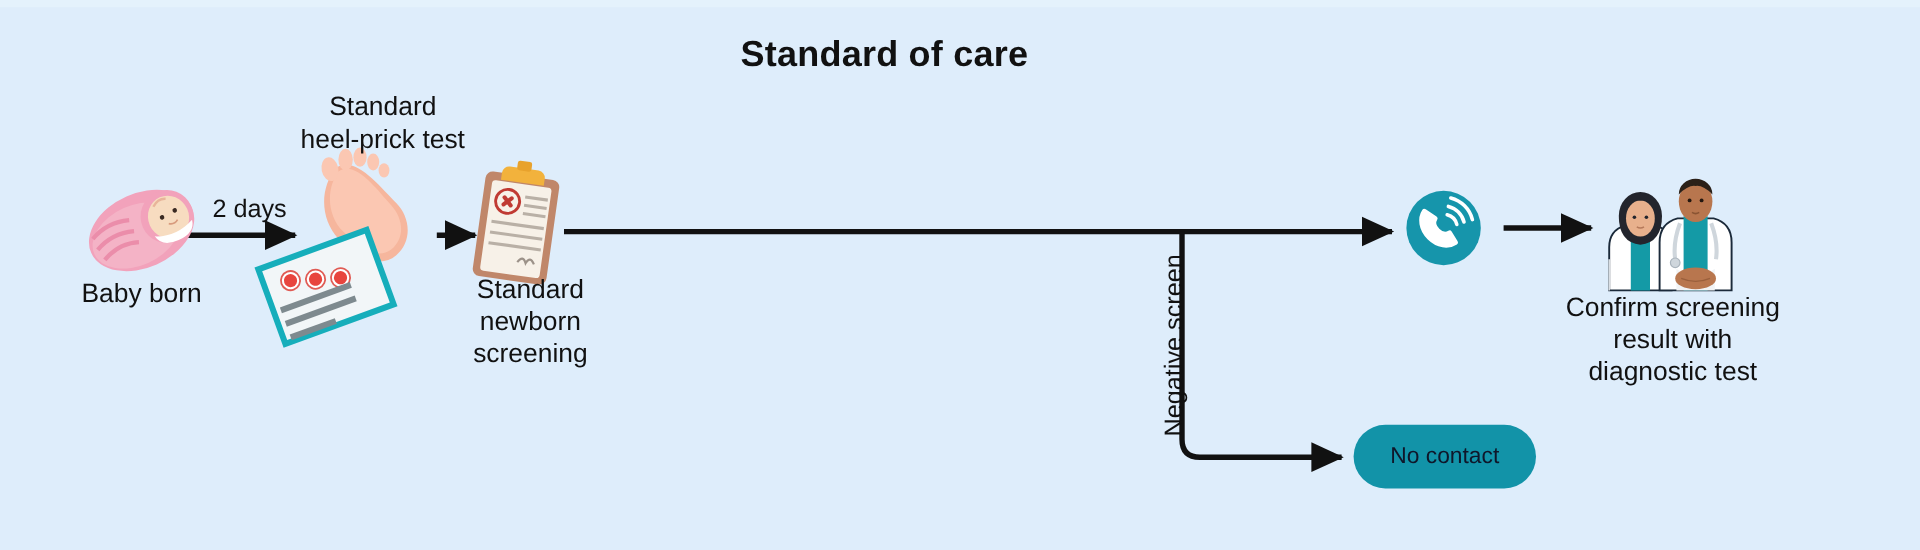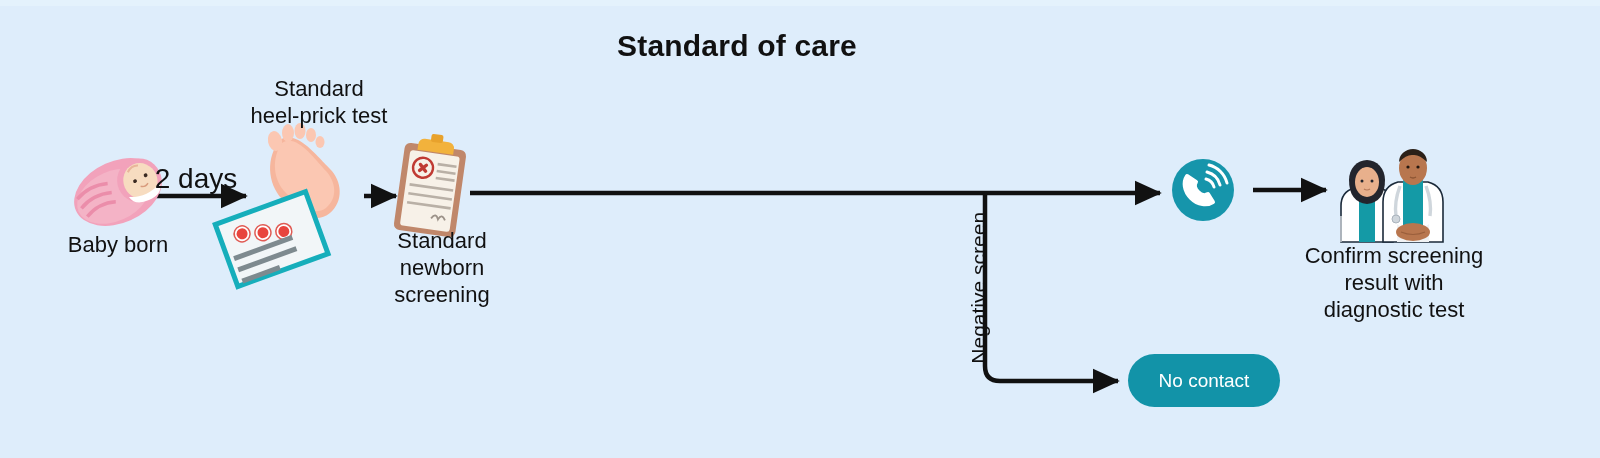--- a/index.html
+++ b/index.html
@@ -35,23 +35,23 @@
     font-size: 30px;
     font-weight: bold;
     letter-spacing: 0.2px;
   }
   #lbl-baby {
     left: 20px; top: 232px;
     width: 196px;
     font-size: 22px;
   }
   #lbl-2days {
-    left: 136px; top: 162px;
+    left: 148px; top: 162px;
     width: 120px;
-    font-size: 28px;
+    font-size: 21px;
   }
   #lbl-heel {
     left: 222px; top: 76px;
     width: 194px;
     font-size: 22px;
   }
   #lbl-screening {
     left: 352px; top: 228px;
     width: 180px;
     font-size: 22px;
@@ -77,21 +77,21 @@
     position: absolute;
     left: 1128px; top: 354px;
     width: 152px; height: 53px;
     background: #1293a8;
     border-radius: 27px;
     display: flex;
     align-items: center;
     justify-content: center;
   }
   #nocontact-pill span {
-    color: #ffffff;
+    color: #0f172a;
     font-size: 19px;
   }
   svg.layer {
     position: absolute;
     left: 0; top: 0;
     width: 1600px;
     height: 458px;
     overflow: visible;
   }
 </style>

